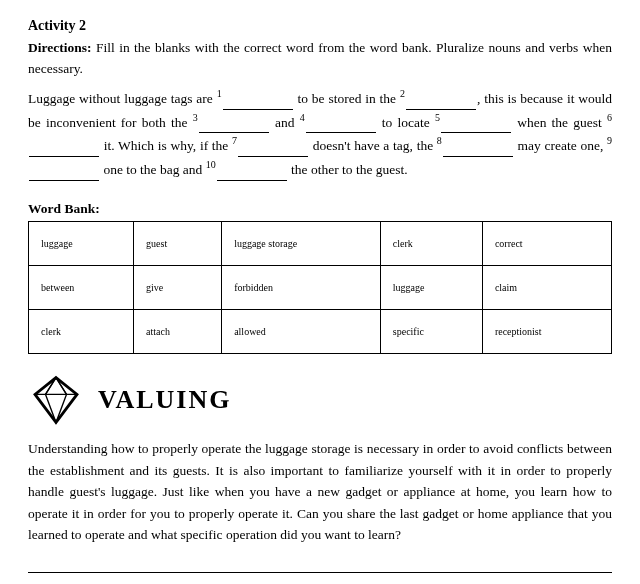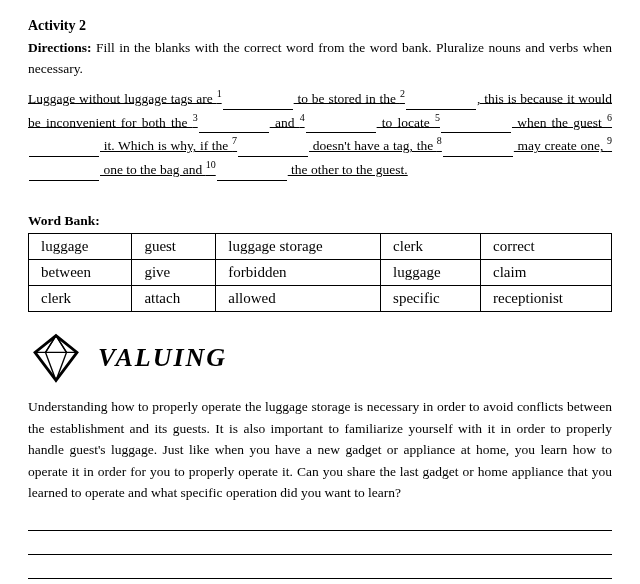--- a/index.html
+++ b/index.html
@@ -19,22 +19,21 @@
     }
     .directions {
       margin-bottom: 6px;
       line-height: 1.55;
       text-align: justify;
     }
     .directions b { font-weight: bold; }
     .fill-text {
       line-height: 1.65;
       text-align: justify;
-      margin-bottom: 32px;
-      text-decoration: underline;
+      margin-bottom: 20px;
     }
     .blank {
       display: inline-block;
       border-bottom: 1px solid #000;
       min-width: 70px;
       vertical-align: bottom;
       margin: 0 1px;
     }
     sup {
       font-size: 10px;
@@ -46,28 +45,27 @@
       font-weight: bold;
     }
     .word-bank-table {
       border-collapse: collapse;
       border: 1px solid #000;
       width: 100%;
       margin-bottom: 18px;
     }
     .word-bank-table td {
       border: 1px solid #000;
-      padding: 4px 12px;
-      font-size: 15px;
+      padding: 16px 12px;
+      font-size: 10px;
     }
     .valuing-section {
       display: flex;
       align-items: center;
       margin-bottom: 10px;
-      font-style: italic;
     }
     .diamond-icon {
       width: 56px;
       height: 56px;
       margin-right: 14px;
       flex-shrink: 0;
     }
     .valuing-title {
       font-size: 26px;
       font-weight: bold;

